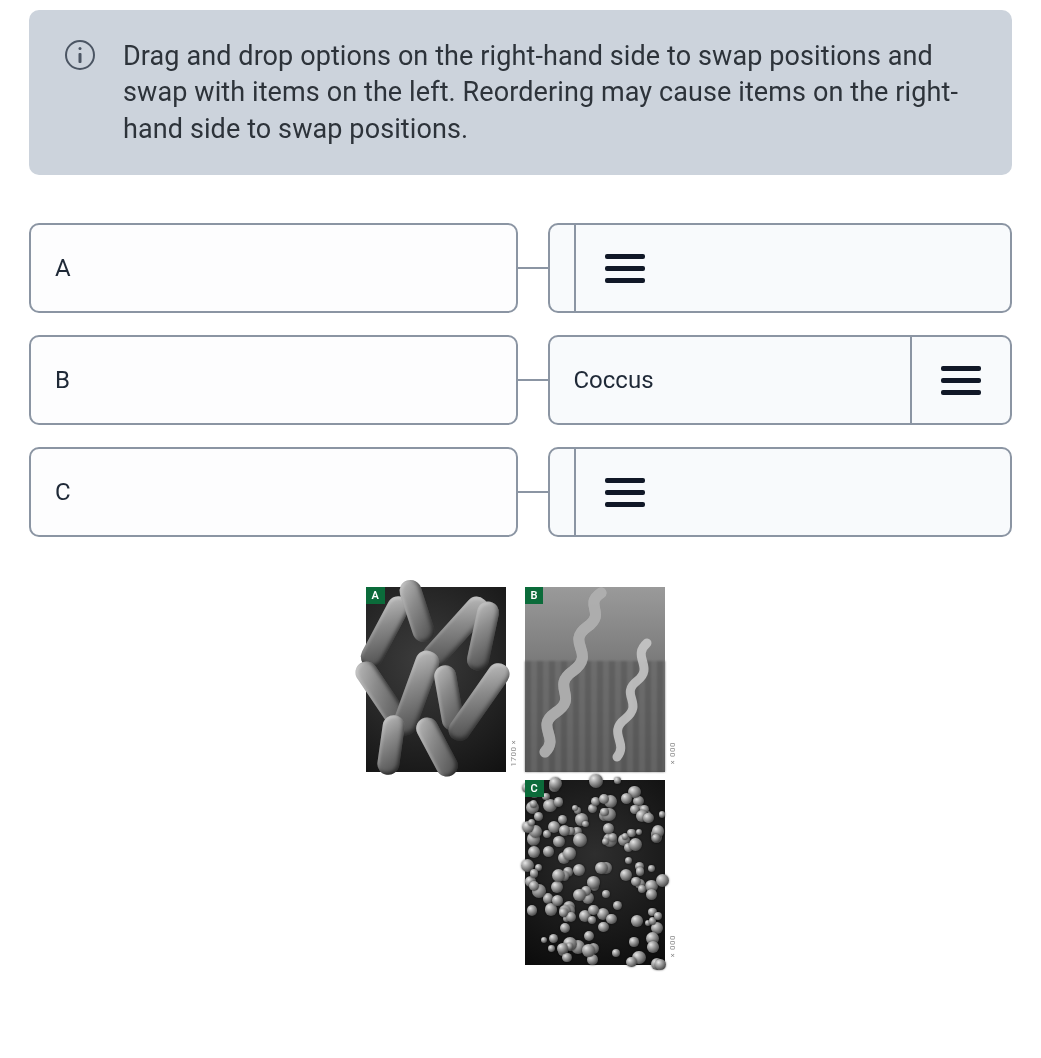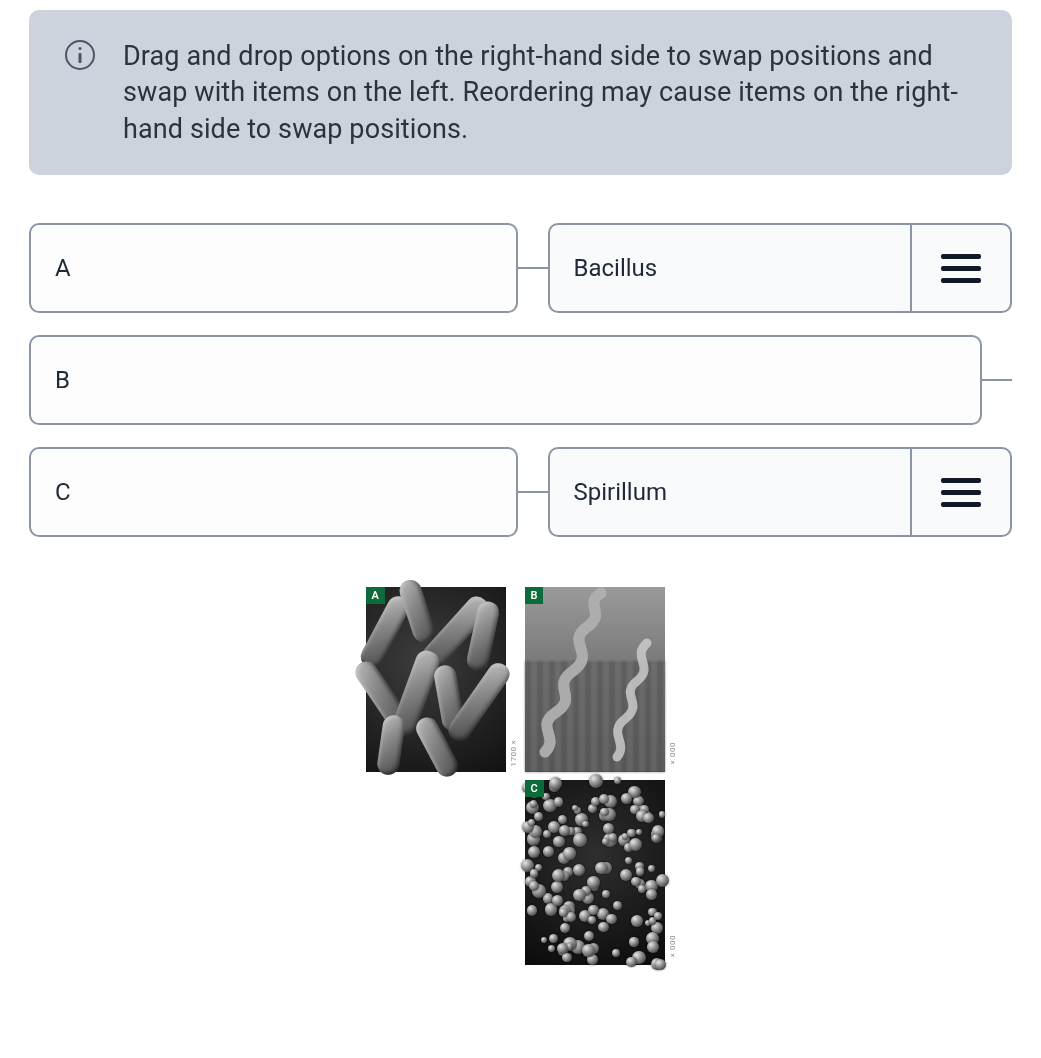--- a/index.html
+++ b/index.html
@@ -198,45 +198,53 @@
 </div>
 
 <div class="rows">
 
   <div class="match-row">
     <div class="left-card">
       <span>A</span>
     </div>
     <div class="connector"></div>
     <div class="right-card">
-      <span class="right-label">Bacillus</span>
       <div class="drag-handle">
         <div class="drag-lines">
             <span></span>
             <span></span>
             <span></span>
           </div>
       </div>
     </div>
   </div>
 
   <div class="match-row">
     <div class="left-card">
       <span>B</span>
     </div>
     <div class="connector"></div>
+    <div class="right-card">
+      <span class="right-label">Coccus</span>
+      <div class="drag-handle">
+        <div class="drag-lines">
+            <span></span>
+            <span></span>
+            <span></span>
+          </div>
+      </div>
+    </div>
   </div>
 
   <div class="match-row">
     <div class="left-card">
       <span>C</span>
     </div>
     <div class="connector"></div>
     <div class="right-card">
-      <span class="right-label">Spirillum</span>
       <div class="drag-handle">
         <div class="drag-lines">
             <span></span>
             <span></span>
             <span></span>
           </div>
       </div>
     </div>
   </div>
 

